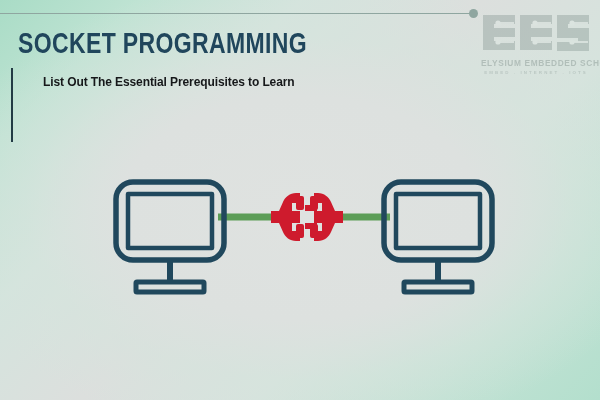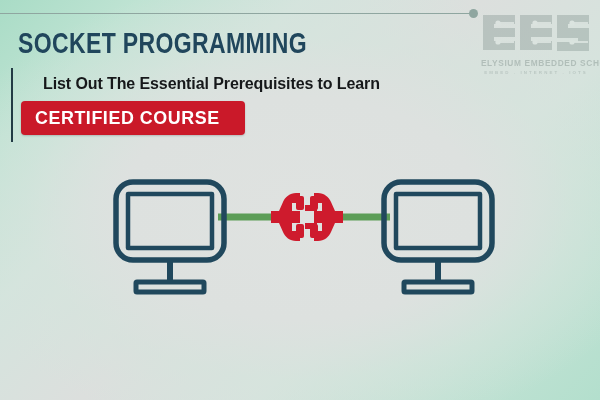--- a/index.html
+++ b/index.html
@@ -70,21 +70,21 @@
   }
 
   #accent-bar {
     position:absolute; left:11px; top:68px;
     width:2px; height:74px;
     background:#223b44;
   }
 
   #subtitle {
     position:absolute; left:23px; top:76px;
-    font-size:16px; line-height:1;
+    font-size:12px; line-height:1;
     font-weight:700; color:#16181a;
     letter-spacing:-0.1px;
     white-space:nowrap;
     padding-left:20px;
   }
 
   #badge {
     position:absolute; left:21px; top:101px;
     padding:7px 14px 8px 14px;
     background:#ca1929;
@@ -145,23 +145,20 @@
     <span id="logo-name">ELYSIUM EMBEDDED SCHOOL</span>
     <span id="logo-tag">EMBED . INTERNET . IOTS</span>
   </div>
 
   <div id="headline">SOCKET PROGRAMMING</div>
 
   <div id="accent-bar"></div>
 
   <div id="subtitle">List Out The Essential Prerequisites to Learn</div>
 
-  <div id="badge">
-    <span id="badge-label">CERTIFIED COURSE</span>
-  </div>
 
   <svg id="illustration" viewBox="0 0 400 140">
 
     <g stroke="#5c9d57" stroke-width="7" stroke-linecap="butt">
       <line x1="118" y1="57" x2="180" y2="57"></line>
     </g>
     <g stroke="#5c9d57" stroke-width="7" stroke-linecap="butt">
       <line x1="225" y1="57" x2="290" y2="57"></line>
     </g>
 

